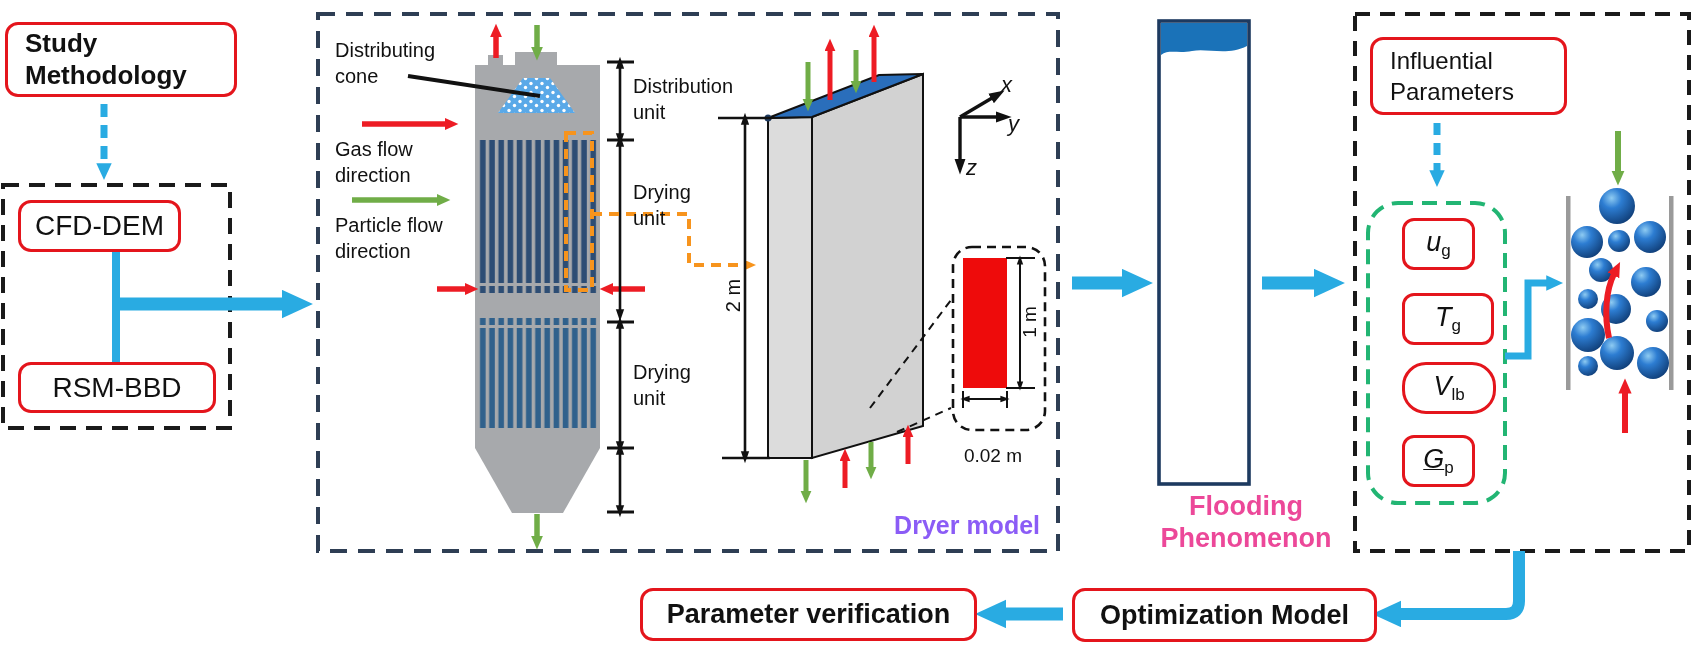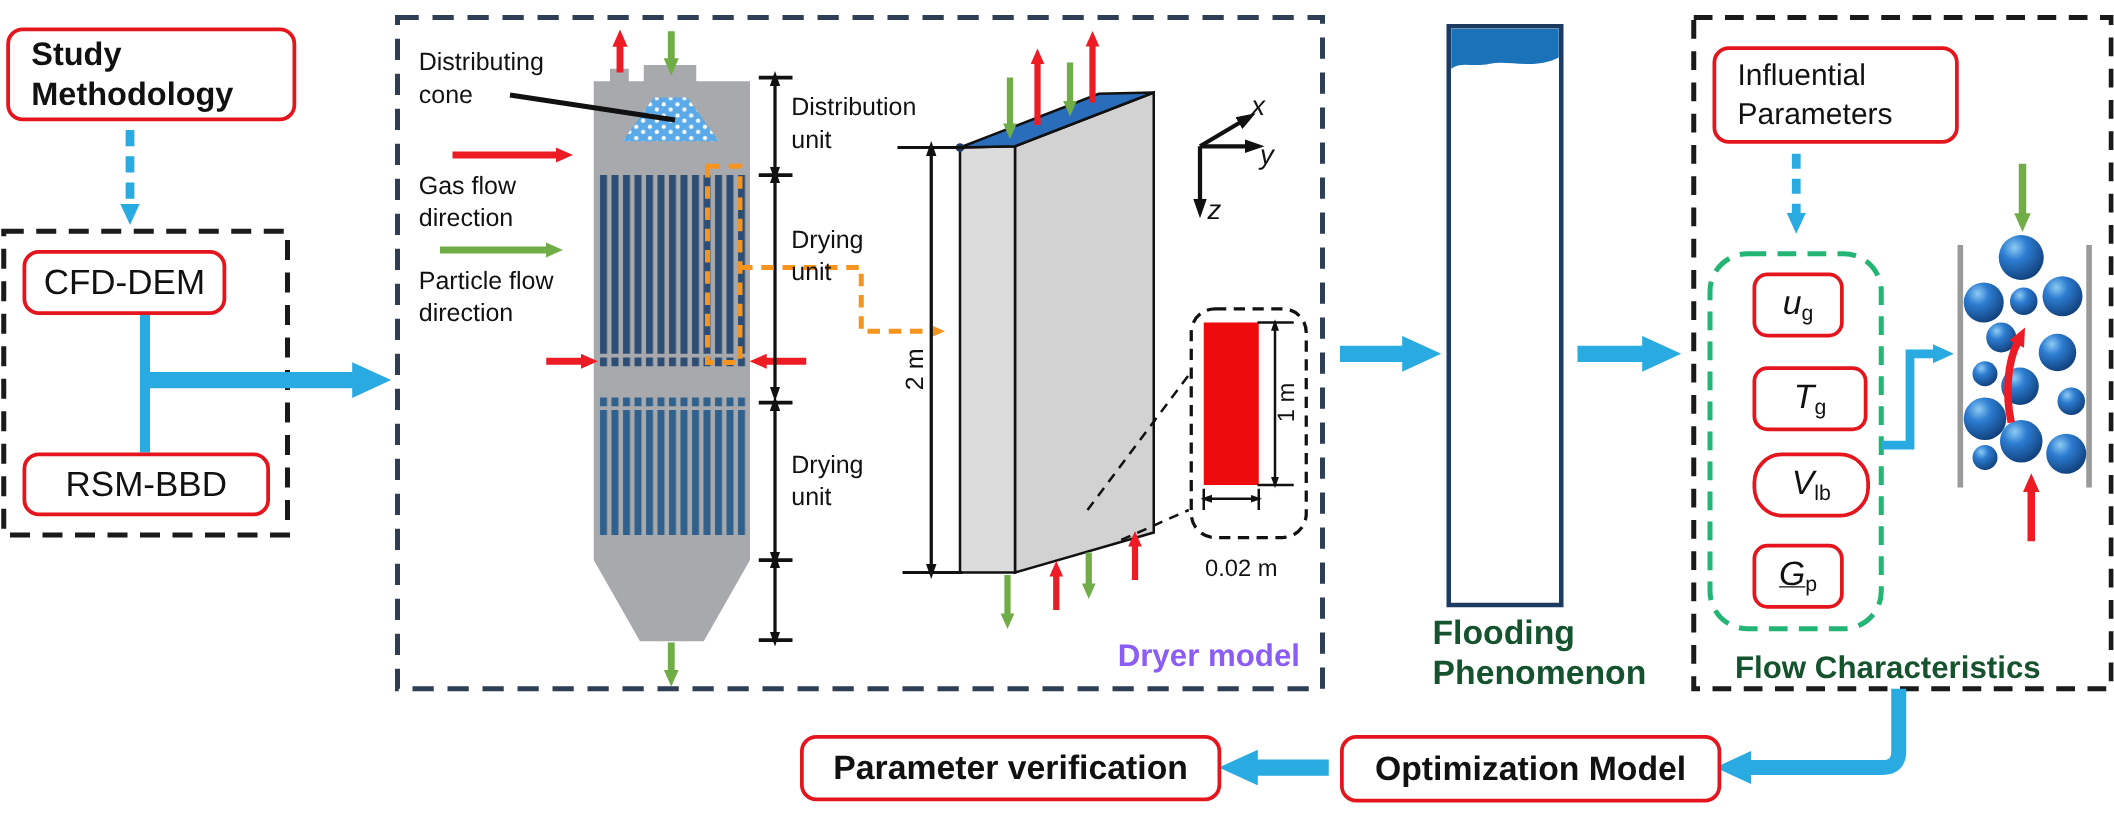--- a/index.html
+++ b/index.html
@@ -4,21 +4,21 @@
 <style>
   html,body{margin:0;padding:0;background:#fff;}
   #stage{position:relative;width:1691px;height:650px;background:#fff;overflow:hidden;
          font-family:"Liberation Sans",sans-serif;color:#111;}
   #ovl{position:absolute;left:0;top:0;z-index:1;}
   .lbl{position:absolute;z-index:2;}
   .redbox{position:absolute;z-index:2;border:3px solid #e4151c;border-radius:13px;background:#fff;
           display:flex;align-items:center;justify-content:center;box-sizing:border-box;}
   .redbox.left{justify-content:flex-start;}
   .bold{font-weight:bold;}
-  .blue{color:#14532d;}
+  .blue{color:#ec4899;text-align:center;}
   .red{color:#8b5cf6;}
   .rot{position:absolute;z-index:2;transform:rotate(-90deg);transform-origin:center;
        white-space:nowrap;text-align:center;}
   .mathsym{font-style:italic;font-size:27px;}
   .mathsub{font-style:normal;font-size:17px;vertical-align:-5px;}
   .unit-lbl{font-size:20px;line-height:1.28;}
 </style>
 </head>
 <body>
 
@@ -214,21 +214,20 @@
 <div class="redbox" style="left:1402px;top:293px;width:92px;height:52px;border-radius:12px;">
   <div><span class="mathsym">T</span><span class="mathsub">g</span></div>
 </div>
 <div class="redbox" style="left:1402px;top:362px;width:94px;height:52px;border-radius:24px;">
   <div><span class="mathsym">V</span><span class="mathsub">lb</span></div>
 </div>
 <div class="redbox" style="left:1402px;top:435px;width:73px;height:52px;border-radius:12px;text-decoration:underline;">
   <div><span class="mathsym">G</span><span class="mathsub">p</span></div>
 </div>
 
-<div class="lbl bold blue" style="left:1388px;top:520px;width:290px;font-size:25px;">Flow Characteristics</div>
 
 <div class="redbox" style="left:640px;top:588px;width:337px;height:53px;">
   <div class="bold" style="font-size:27px;">Parameter verification</div>
 </div>
 <div class="redbox" style="left:1072px;top:588px;width:305px;height:54px;">
   <div class="bold" style="font-size:27px;">Optimization Model</div>
 </div>
 
 </div>
 

